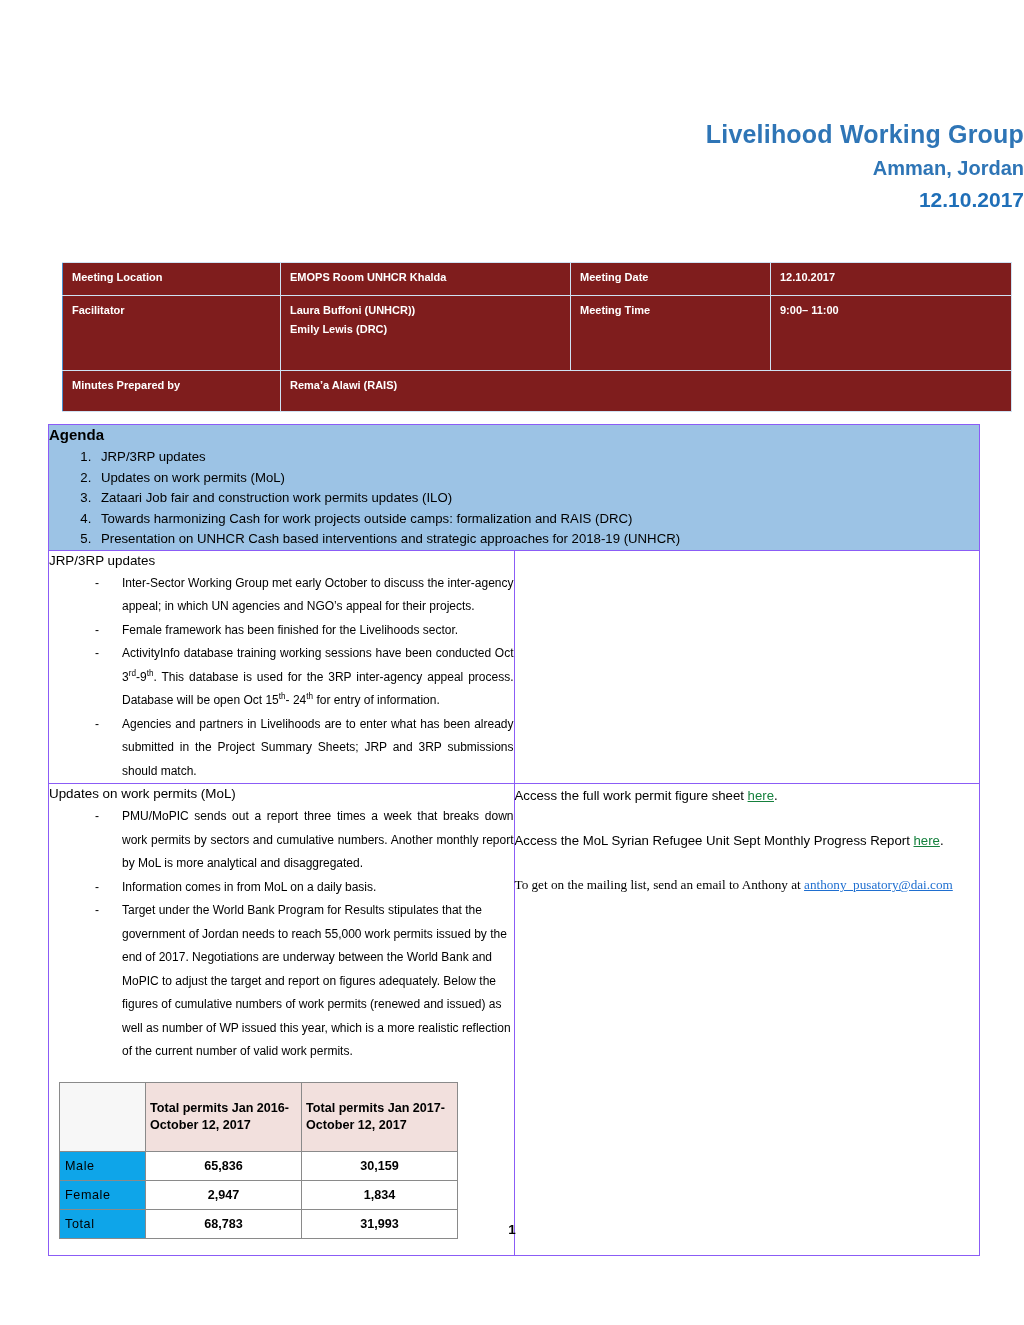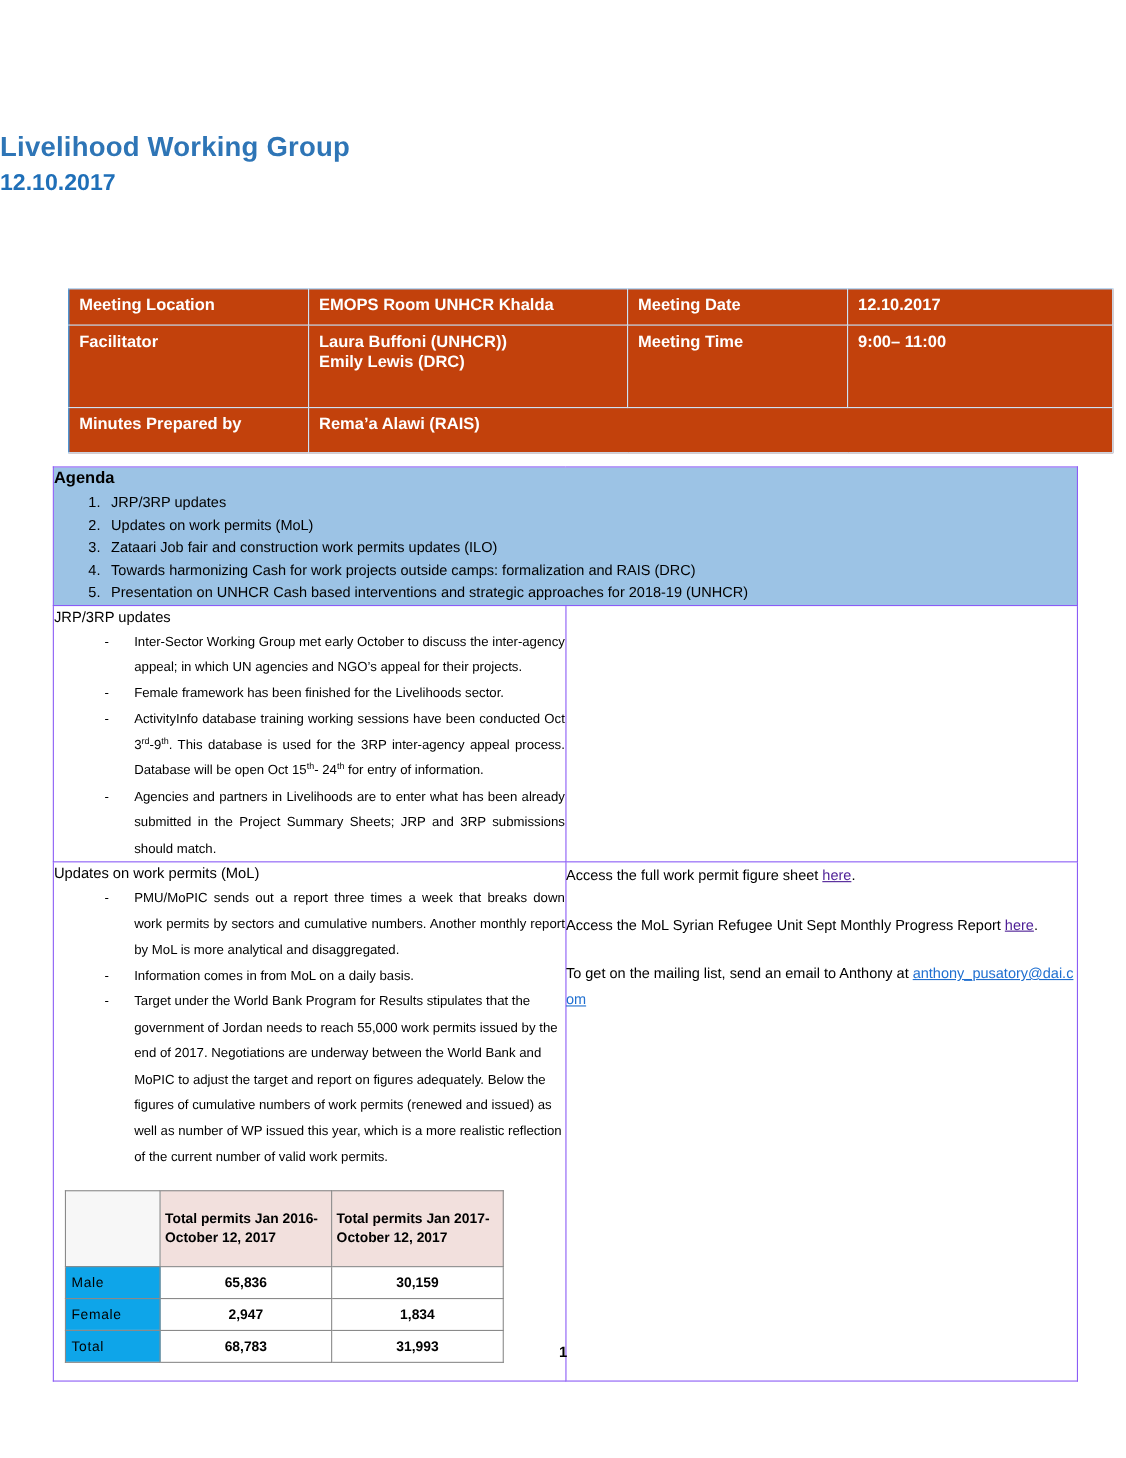--- a/index.html
+++ b/index.html
@@ -19,21 +19,21 @@
   .page {
     position: absolute;
     left: 0; top: 0;
     width: 1024px;
     height: 1325px;
     box-sizing: border-box;
   }
 
   
   .title-block {
-    text-align: left;
+    text-align: right;
     padding-top: 118px;
   }
   .doc-title {
     font-size: 25px;
     font-weight: bold;
     color: #2e75b6;
     line-height: 32px;
     letter-spacing: 0.2px;
   }
   .doc-subtitle {
@@ -55,23 +55,23 @@
   .meeting-table {
     position: absolute;
     left: 62px;
     top: 262px;
     width: 877px;
     border-collapse: collapse;
     background: #4a90cf;
     table-layout: fixed;
   }
   .meeting-table td {
-    background: #c2410c;
+    background: #7f1d1d;
     color: #ffffff;
-    font-size: 15px;
+    font-size: 11px;
     font-weight: bold;
     padding: 5px 8px 5px 9px;
     border: 1px solid #cfe2f3;
     vertical-align: top;
     line-height: 19px;
   }
   .meeting-table td.outer-edge-left { border-left: 1px solid #4a90cf; }
   .meeting-table tr.r1 td { height: 22px; }
   .meeting-table tr.r2 td { height: 64px; }
   .meeting-table tr.r3 td { height: 30px; margin-top: 22px; }
@@ -151,23 +151,23 @@
   li.justify { text-align: justify; }
   sup { font-size: 0.68em; vertical-align: super; line-height: 0; }
 
   
   .note-cell {
     padding: 9px 7px 8px 9px;
     font-size: 13.2px;
     line-height: 23.5px;
   }
   .note-cell p { margin: 0 0 21px 0; }
-  .note-cell p:last-child { margin-bottom: 15px; }
+  .note-cell p:last-child { margin-bottom: 15px; font-family: Liberation Serif, serif; }
   a.doclink {
-    color: #4c1d95;
+    color: #15803d;
     text-decoration: underline;
   }
   a.maillink {
     color: #1f6fd0;
     text-decoration: underline;
     word-break: break-all;
   }
 
   
   .permits-wrap { padding: 18px 0 16px 10px; }
@@ -222,20 +222,21 @@
     font-weight: bold;
   }
 </style>
 </head>
 <body>
 
 <div class="page">
 
   <div class="title-block">
     <div class="doc-title">Livelihood Working Group</div>
+    <div class="doc-subtitle">Amman, Jordan</div>
     <div class="doc-date">12.10.2017</div>
   </div>
 
   <table class="meeting-table">
     <tbody>
       <tr class="r1">
         <td class="mi-c1 outer-edge-left">Meeting Location</td>
         <td class="mi-c2">EMOPS Room UNHCR Khalda</td>
         <td class="mi-c3">Meeting Date</td>
         <td class="mi-c4">12.10.2017</td>

